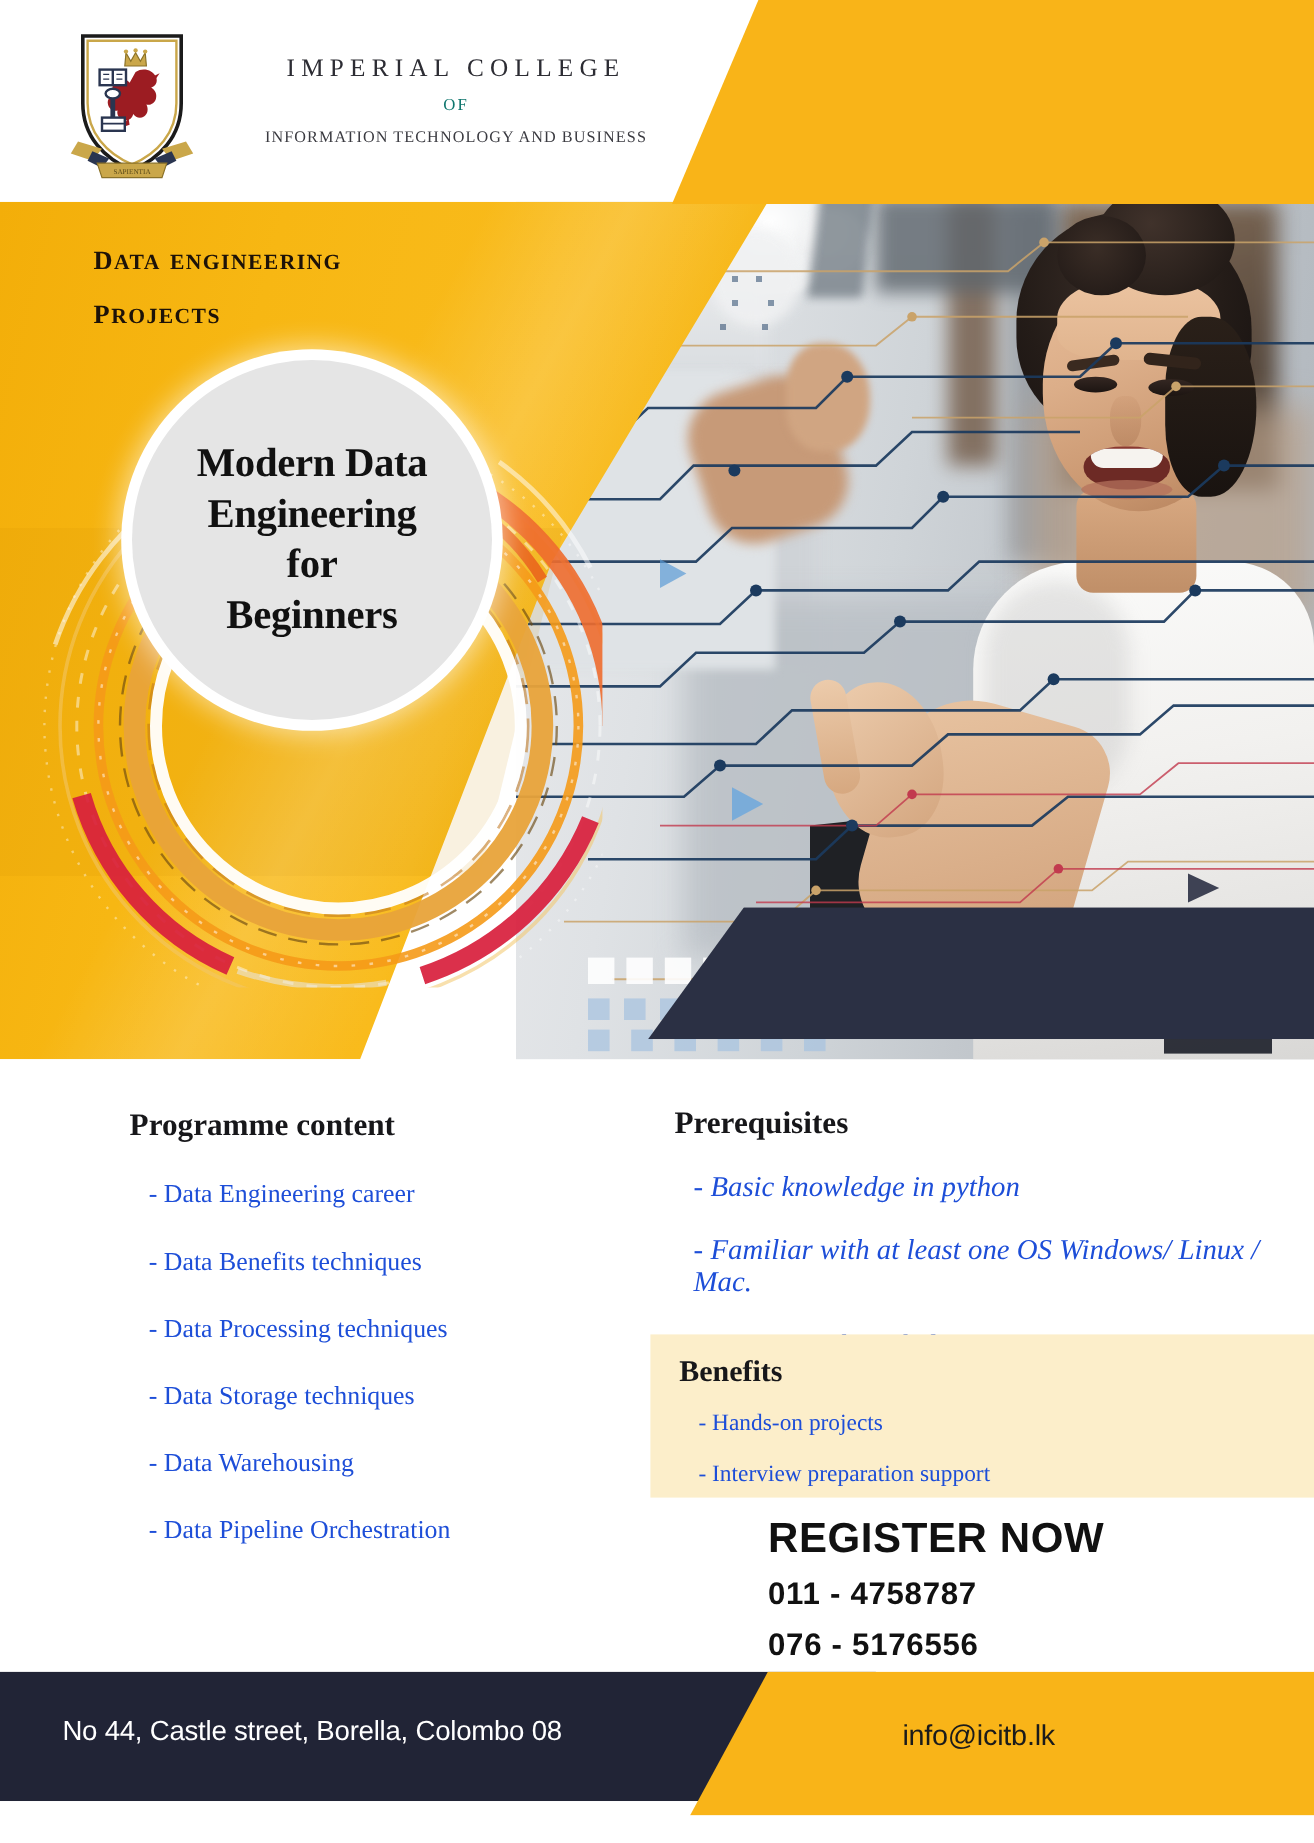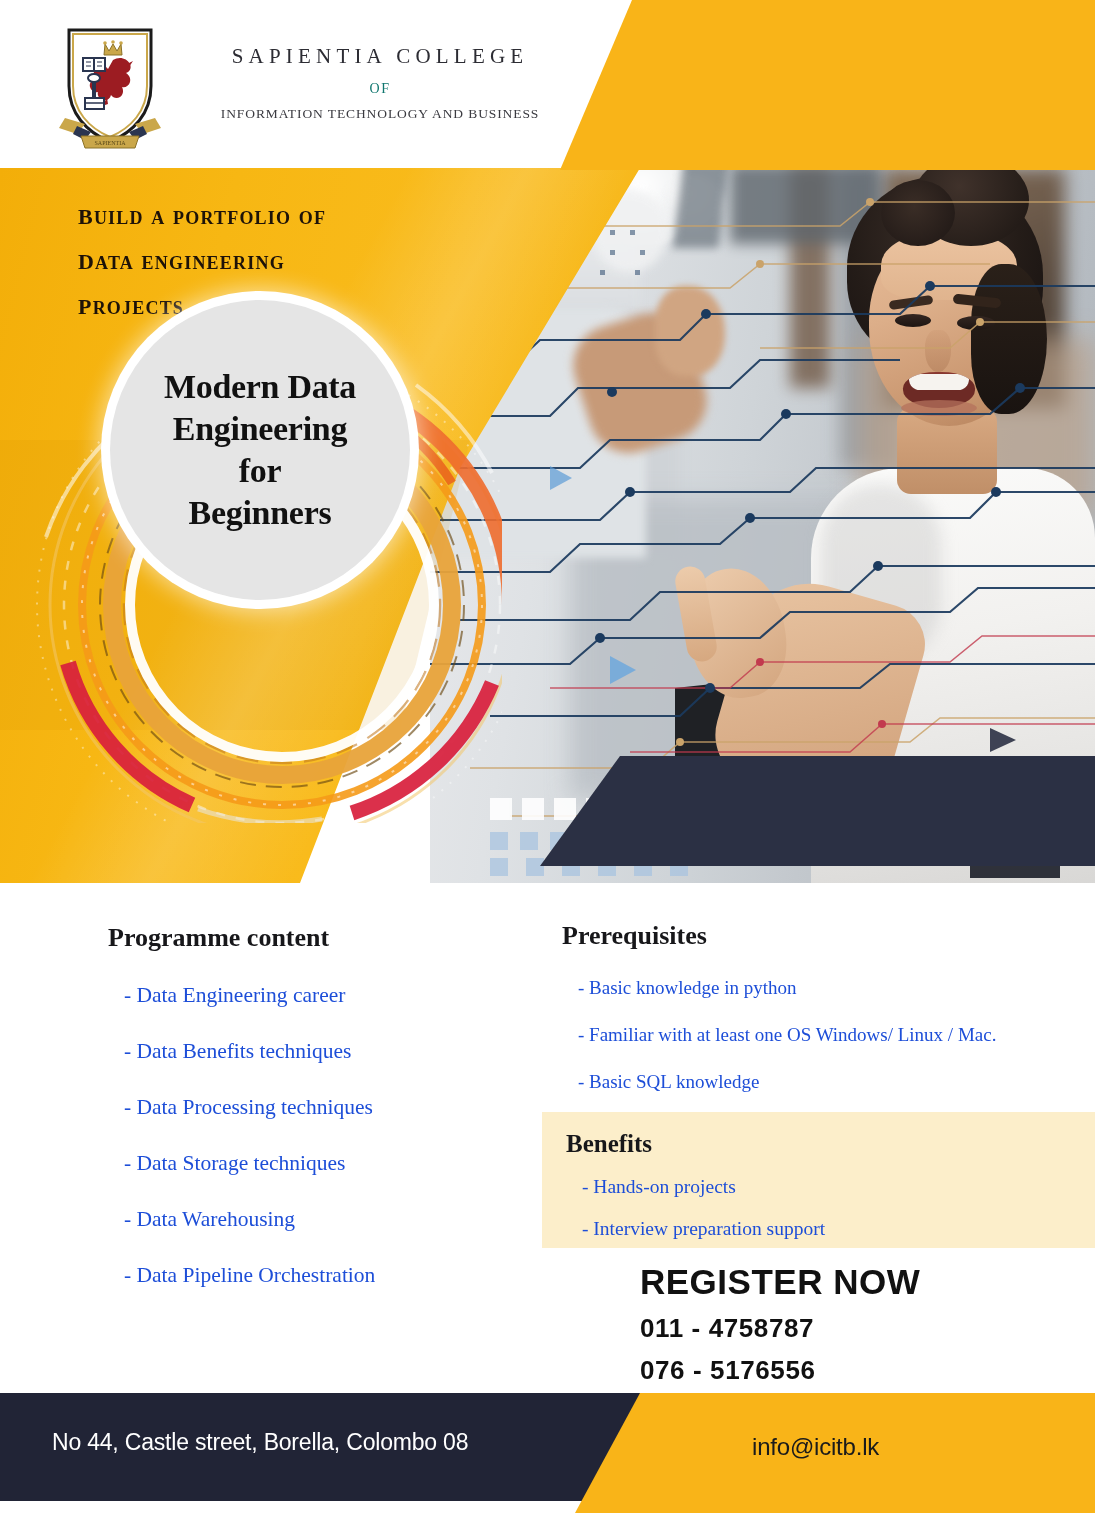--- a/index.html
+++ b/index.html
@@ -139,21 +139,21 @@
   .content{position:absolute;left:0;top:883px;width:1095px;height:520px;background:#ffffff;z-index:6;}
   .sec-head{font-family:"Liberation Serif",serif;font-weight:bold;font-size:26px;color:#17171a;}
   .li{font-family:"Liberation Serif",serif;font-size:21.5px;color:#1d4ed8;}
 
   .col-left{position:absolute;left:108px;top:40px;width:420px;}
   .col-left .items{margin-top:30px;}
   .col-left .li{margin-bottom:31px;padding-left:16px;}
 
   .col-right{position:absolute;left:562px;top:38px;width:510px;}
   .col-right .items{margin-top:26px;}
-  .col-right .li{margin-bottom:25px;padding-left:16px;font-size:19px;}
+  .col-right .li{margin-bottom:25px;padding-left:16px;font-size:24px;font-style:italic;}
 
   .benefits{position:absolute;left:542px;top:1112px;width:553px;height:136px;background:#fceeca;z-index:7;}
   .benefits-inner{padding:18px 0 0 24px;}
   .benefits .sec-head{font-size:25px;}
   .benefits .items{margin-top:18px;}
   .benefits .li{margin-bottom:20px;padding-left:16px;font-size:19.5px;}
 
   .register{position:absolute;left:640px;top:1262px;width:420px;z-index:7;}
   .reg-title{font-family:"Liberation Sans",sans-serif;font-weight:bold;font-size:35px;color:#111;letter-spacing:.5px;}
   .reg-phone{font-family:"Liberation Sans",sans-serif;font-weight:bold;font-size:26px;color:#111;margin-top:11px;letter-spacing:.6px;}
@@ -208,21 +208,21 @@
       <path d="M10 96 l20 6 -8 10 -18 -6 Z" fill="#caa74a"></path>
       <path d="M100 96 l-20 6 8 10 18 -6 Z" fill="#caa74a"></path>
       <path d="M22 104 l14 6 -6 8 -12 -6 Z" fill="#2a3550"></path>
       <path d="M88 104 l-14 6 6 8 12 -6 Z" fill="#2a3550"></path>
       <path d="M26 114 H84 L80 126 H30 Z" fill="#caa74a" stroke="#8b7228" stroke-width="1"></path>
       <text x="55" y="123" font-family="Liberation Serif, serif" font-size="6" fill="#5b4a18" text-anchor="middle">SAPIENTIA</text>
     </svg>
   </div>
 
   <div class="logo-text">
-    <div class="logo-l1">SAPIENTIA COLLEGE</div>
+    <div class="logo-l1">IMPERIAL COLLEGE</div>
     <div class="logo-l2">OF</div>
     <div class="logo-l3">INFORMATION TECHNOLOGY AND BUSINESS</div>
   </div>
 
   <div class="hero">
 
     <div class="hero-photo">
       <div class="bg-room"></div>
       <div class="bg-window"></div>
       <div class="bg-panel"></div>
@@ -382,21 +382,20 @@
           <rect x="552" y="640" width="12" height="14"></rect>
         <rect x="596" y="640" width="12" height="14"></rect>
       </g>
     </svg>
 
     <div class="hero-yellow"></div>
     <div class="hero-yellow-band"></div>
     <div class="hero-yellow-sheen"></div>
 
     <div class="hero-headline">
-      <span>Build a portfolio of</span>
       <span>data engineering</span>
       <span>projects</span>
     </div>
 
     <div class="ring-wrap">
       <svg width="480" height="500" viewBox="0 0 480 500">
         <g fill="none">
           <circle cx="260" cy="282" r="232" stroke="#f2c76a" stroke-width="3" opacity=".55"></circle>
           <circle cx="260" cy="282" r="218" stroke="#ffffff" stroke-width="2.5" opacity=".45" stroke-dasharray="9 11"></circle>
           <path d="M260 54 A228 228 0 0 1 488 282" stroke="#ee6b2d" stroke-width="16" opacity=".9"></path>

